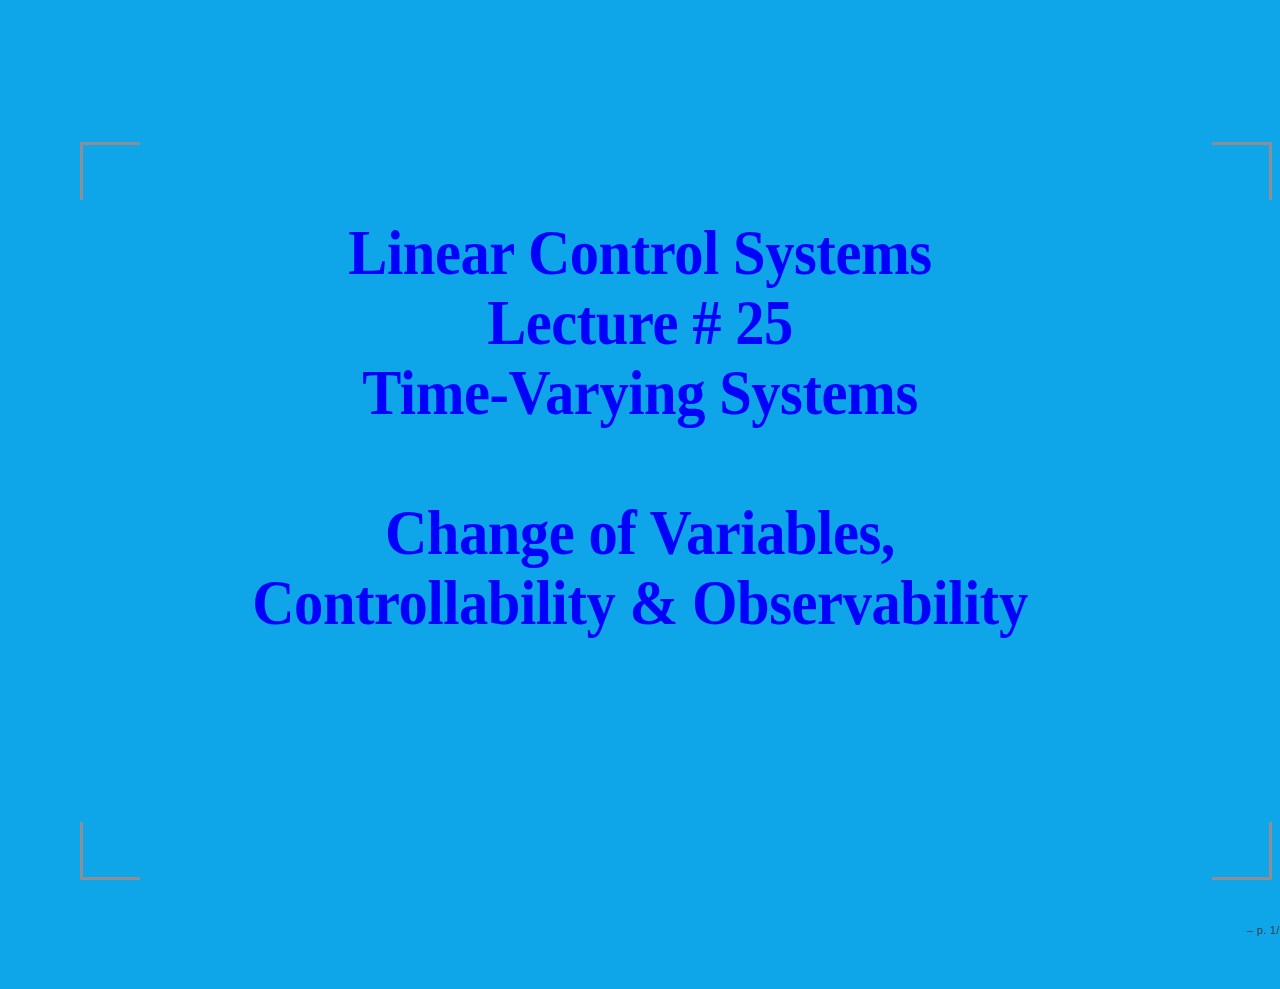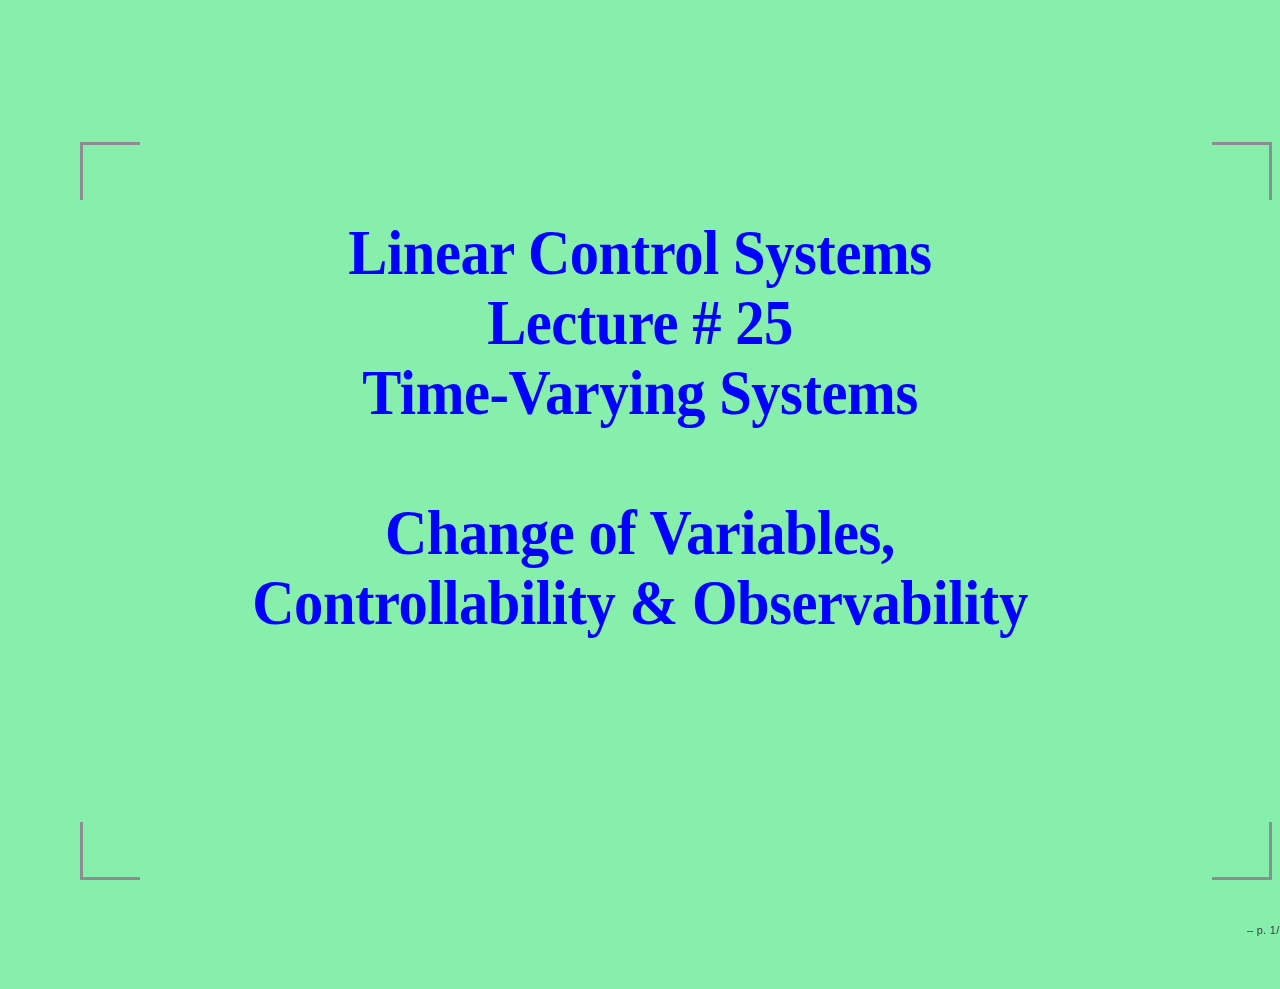--- a/index.html
+++ b/index.html
@@ -12,21 +12,21 @@
     height: 989px;
     position: relative;
     overflow: hidden;
     font-family: "Liberation Serif", "DejaVu Serif", serif;
   }
 
   
   #slide {
     position: absolute;
     inset: 0;
-    background: #86efac;
+    background: #0ea5e9;
   }
 
   
   .crop-mark {
     position: absolute;
     width: 60px;
     height: 58px;
     pointer-events: none;
   }
   .crop-mark .arm-h,

